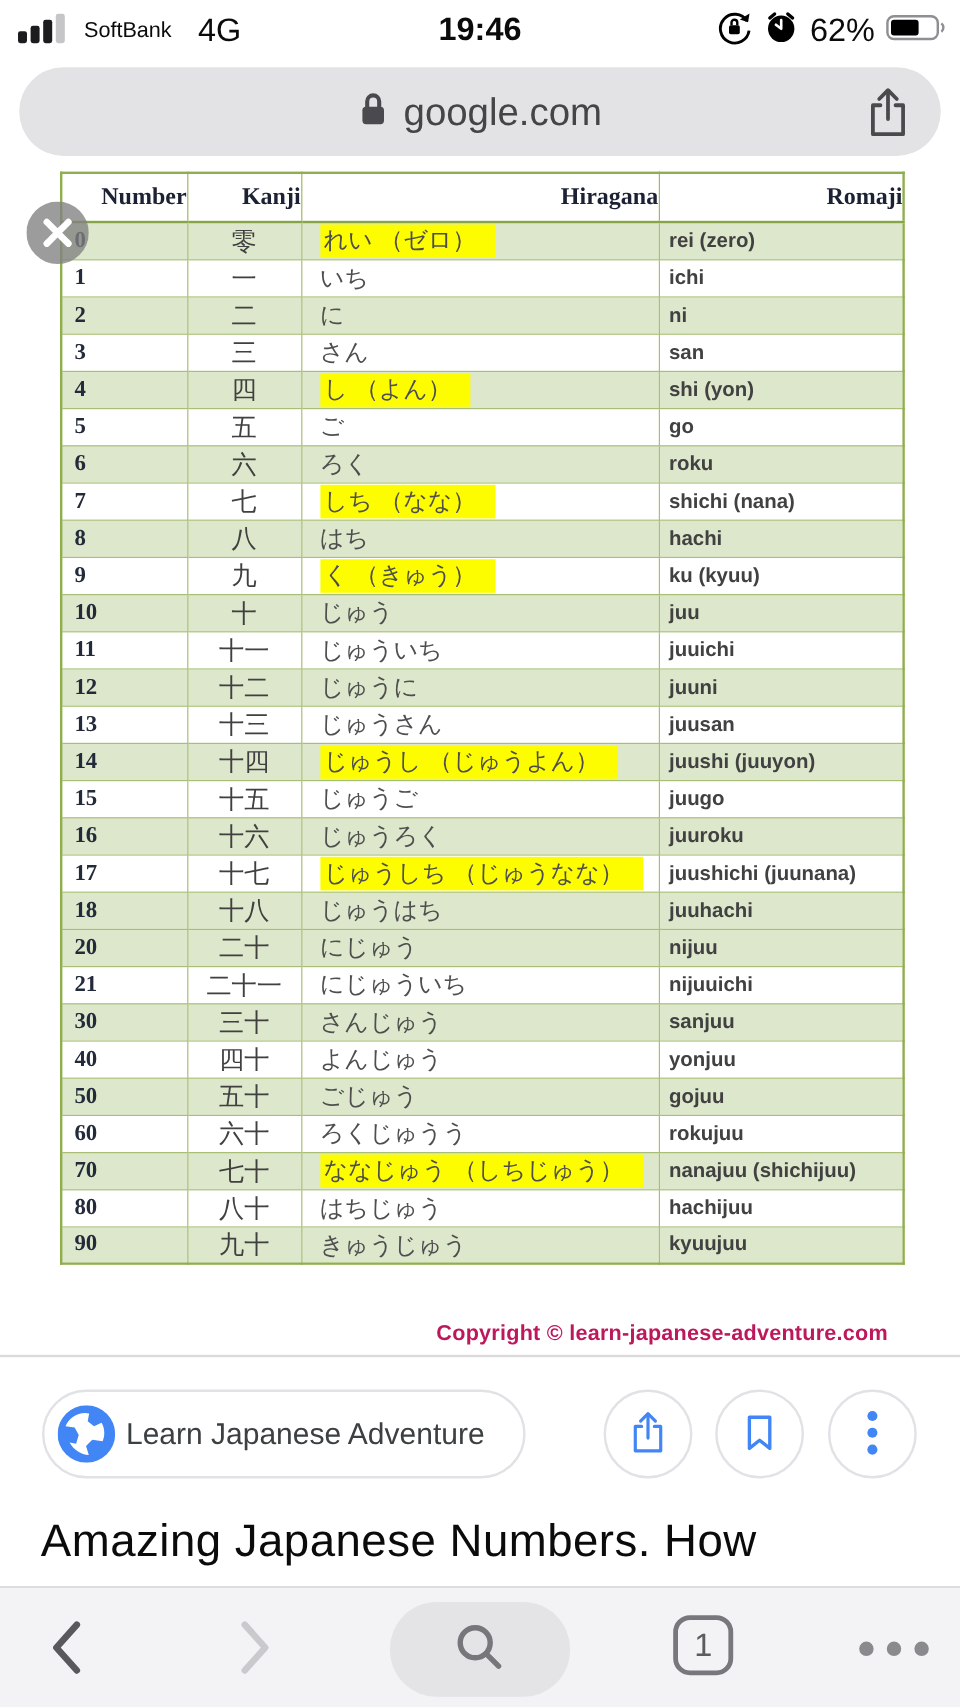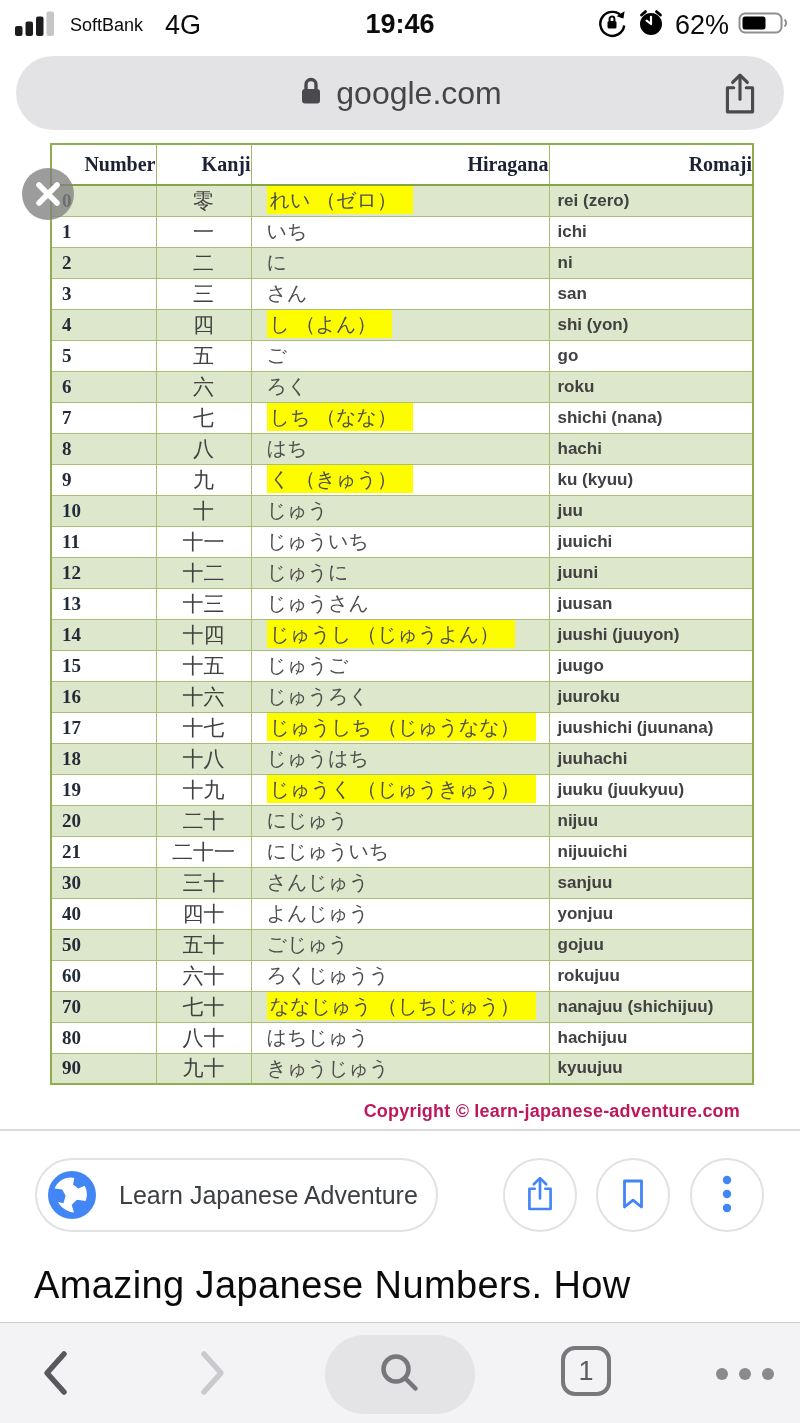--- a/index.html
+++ b/index.html
@@ -49,21 +49,21 @@
                border:none; background:transparent; cursor:pointer; }
   .copyright { position:absolute; top:1101px; right:60px; font-size:18px; font-weight:600;
                color:#be185d; letter-spacing:.2px; }
   .divider { position:absolute; top:1129px; left:0; width:800px; height:2px; background:#dadada; }
 
   
   .site-pill { position:absolute; left:35px; top:1158px; width:403px; height:74px;
                background:#fff; border:2px solid #e0e2e6; border-radius:37px;
                display:flex; align-items:center; cursor:pointer; }
   .site-pill .globe { margin-left:11px; width:48px; height:48px; flex:0 0 auto; }
-  .site-label { margin-left:23px; font-size:25px; color:#3c4043; white-space:nowrap; }
+  .site-label { margin-left:9px; font-size:25px; color:#3c4043; white-space:nowrap; }
   .circle-btn { position:absolute; top:1158px; width:74px; height:74px; border-radius:50%;
                 background:#fff; border:2px solid #e0e2e6; display:flex;
                 align-items:center; justify-content:center; cursor:pointer; }
   .circle-share { left:503px; } .circle-bookmark { left:596px; } .circle-more { left:690px; }
 
   
   .page-heading { position:absolute; left:34px; top:1264px; width:760px;
                   font-size:38px; font-weight:400; color:#0b0b0c; letter-spacing:.4px;
                   white-space:nowrap; overflow:hidden; cursor:pointer; }
 
@@ -272,26 +272,20 @@
           <td class="kanji"><span>十七</span></td>
           <td class="hiragana"><span class="hl">じゅうしち （じゅうなな）</span></td>
           <td class="romaji"><span>juushichi (juunana)</span></td>
         </tr>
         <tr class="alt">
           <td class="number"><span>18</span></td>
           <td class="kanji"><span>十八</span></td>
           <td class="hiragana"><span>じゅうはち</span></td>
           <td class="romaji"><span>juuhachi</span></td>
         </tr>
-        <tr>
-          <td class="number"><span>19</span></td>
-          <td class="kanji"><span>十九</span></td>
-          <td class="hiragana"><span class="hl">じゅうく （じゅうきゅう）</span></td>
-          <td class="romaji"><span>juuku (juukyuu)</span></td>
-        </tr>
         <tr class="alt">
           <td class="number"><span>20</span></td>
           <td class="kanji"><span>二十</span></td>
           <td class="hiragana"><span>にじゅう</span></td>
           <td class="romaji"><span>nijuu</span></td>
         </tr>
         <tr>
           <td class="number"><span>21</span></td>
           <td class="kanji"><span>二十一</span></td>
           <td class="hiragana"><span>にじゅういち</span></td>

